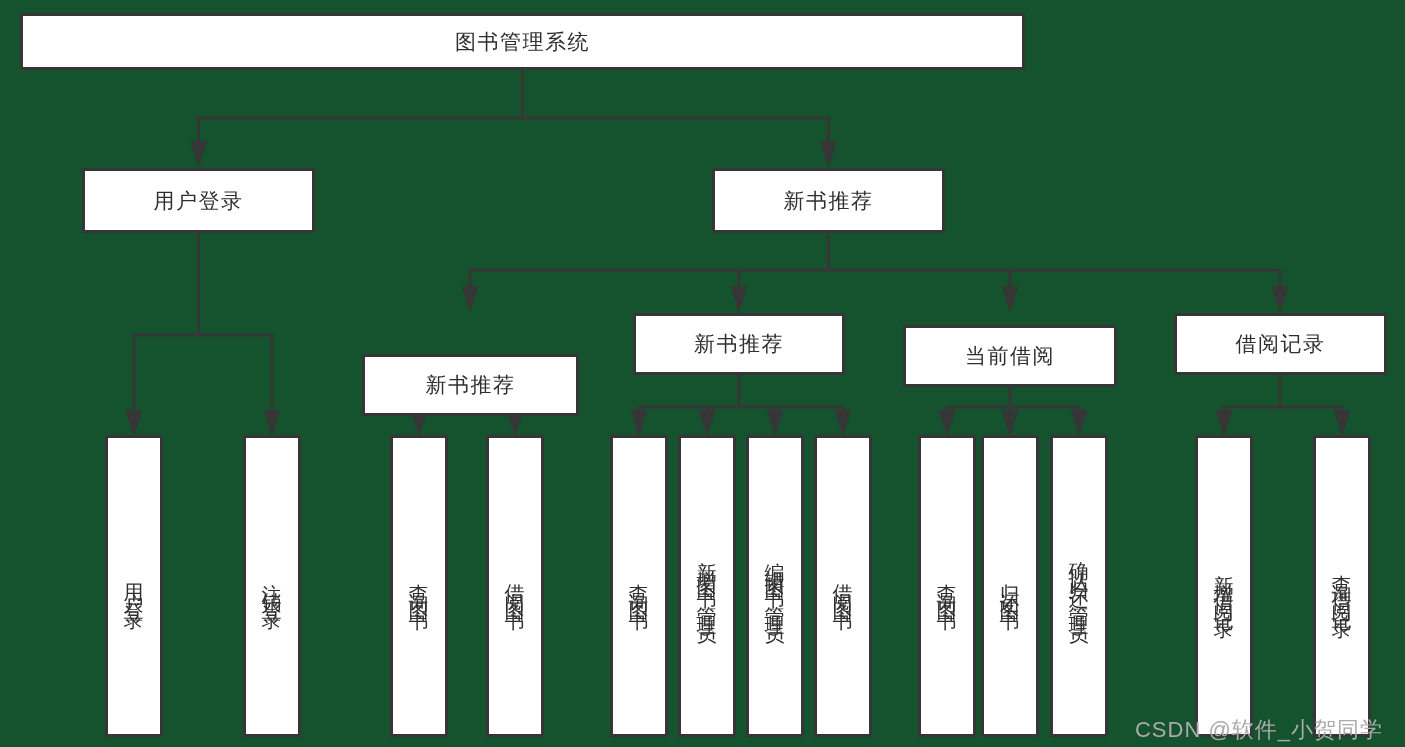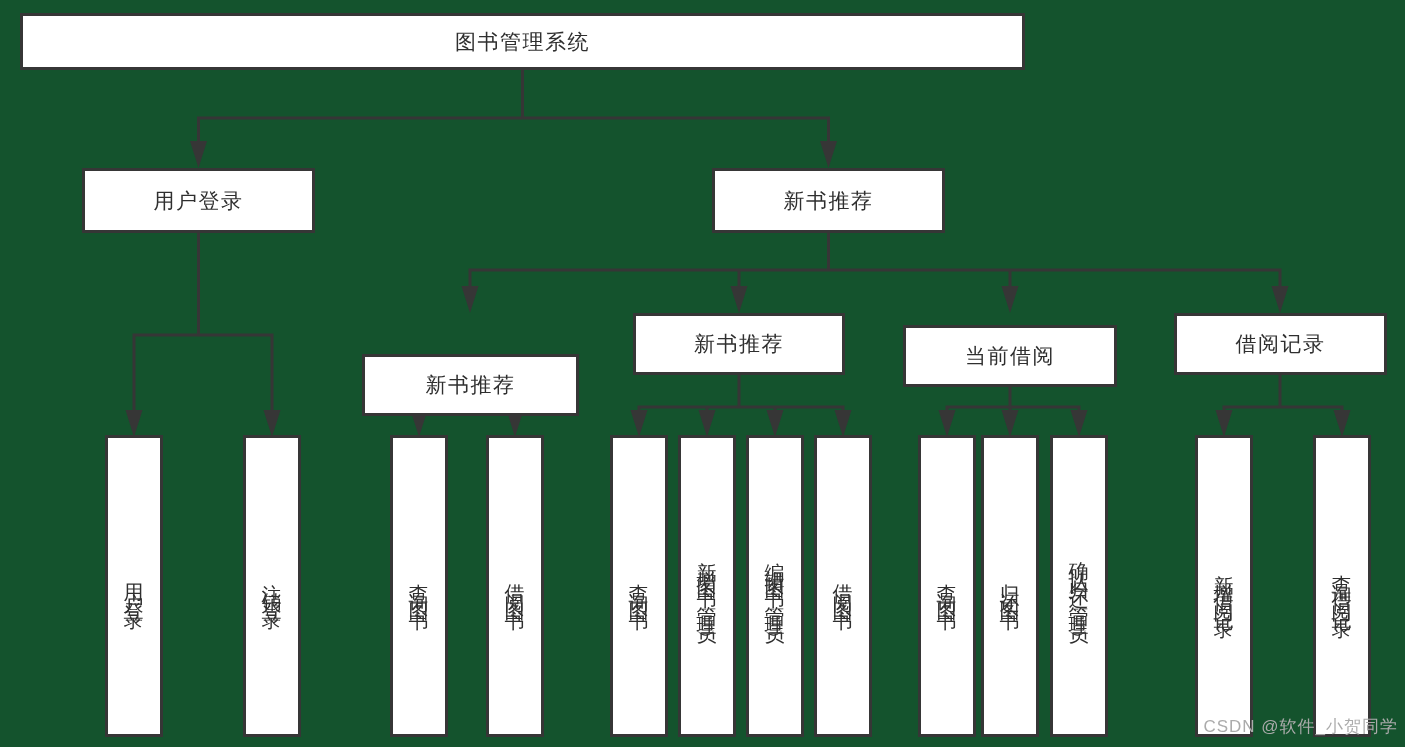--- a/index.html
+++ b/index.html
@@ -26,22 +26,22 @@
     position:absolute;box-sizing:border-box;background:#ffffff;
     border:3px solid var(--line);color:var(--text);
     top:435px;width:58px;height:302px;
     display:flex;align-items:center;justify-content:center;overflow:hidden;
   }
   .vtext{
     writing-mode:vertical-rl;text-orientation:mixed;
     font-size:20px;line-height:1;letter-spacing:9px;white-space:nowrap;color:var(--text);
   }
   .watermark{
-    position:absolute;top:715px;right:7px;z-index:5;
-    font-size:17px;letter-spacing:1px;color:var(--wm);white-space:nowrap;
+    position:absolute;top:715px;right:22px;z-index:5;
+    font-size:22px;letter-spacing:1px;color:var(--wm);white-space:nowrap;
   }
 </style>
 </head>
 <body>
 
 <div class="scene">
 
   <svg class="wires" viewBox="0 0 1405 747" xmlns="http://www.w3.org/2000/svg">
 
     <path d="M522.5 70 V118 M198.5 146 V118 H828.5 V146"></path>

